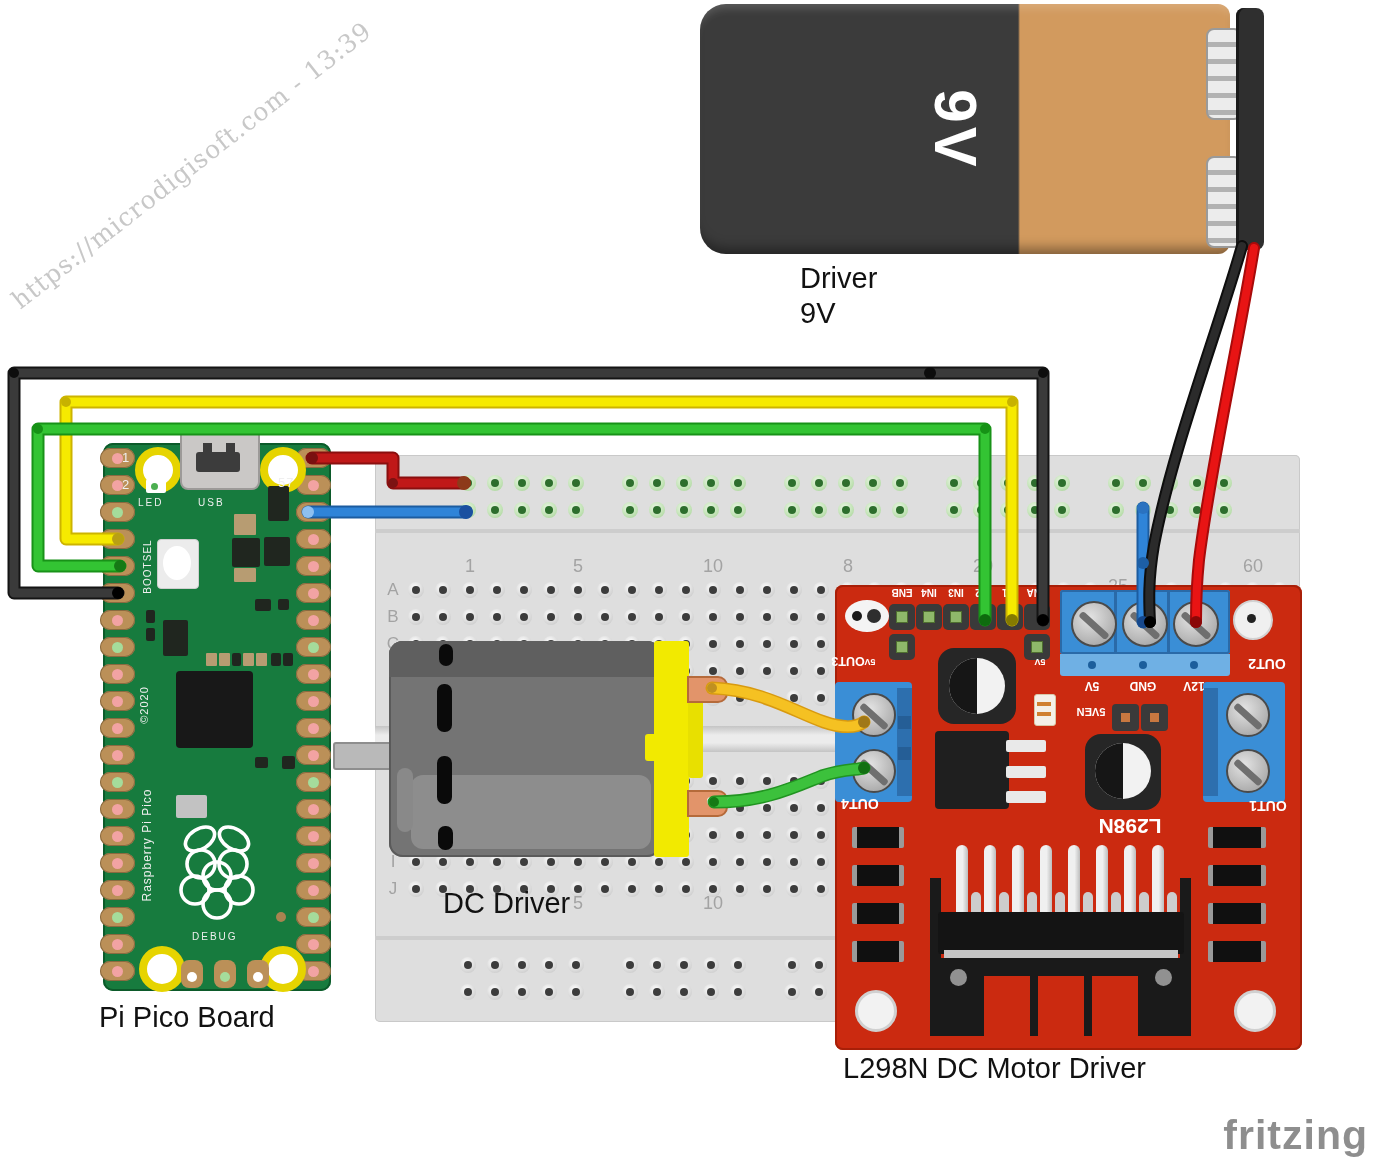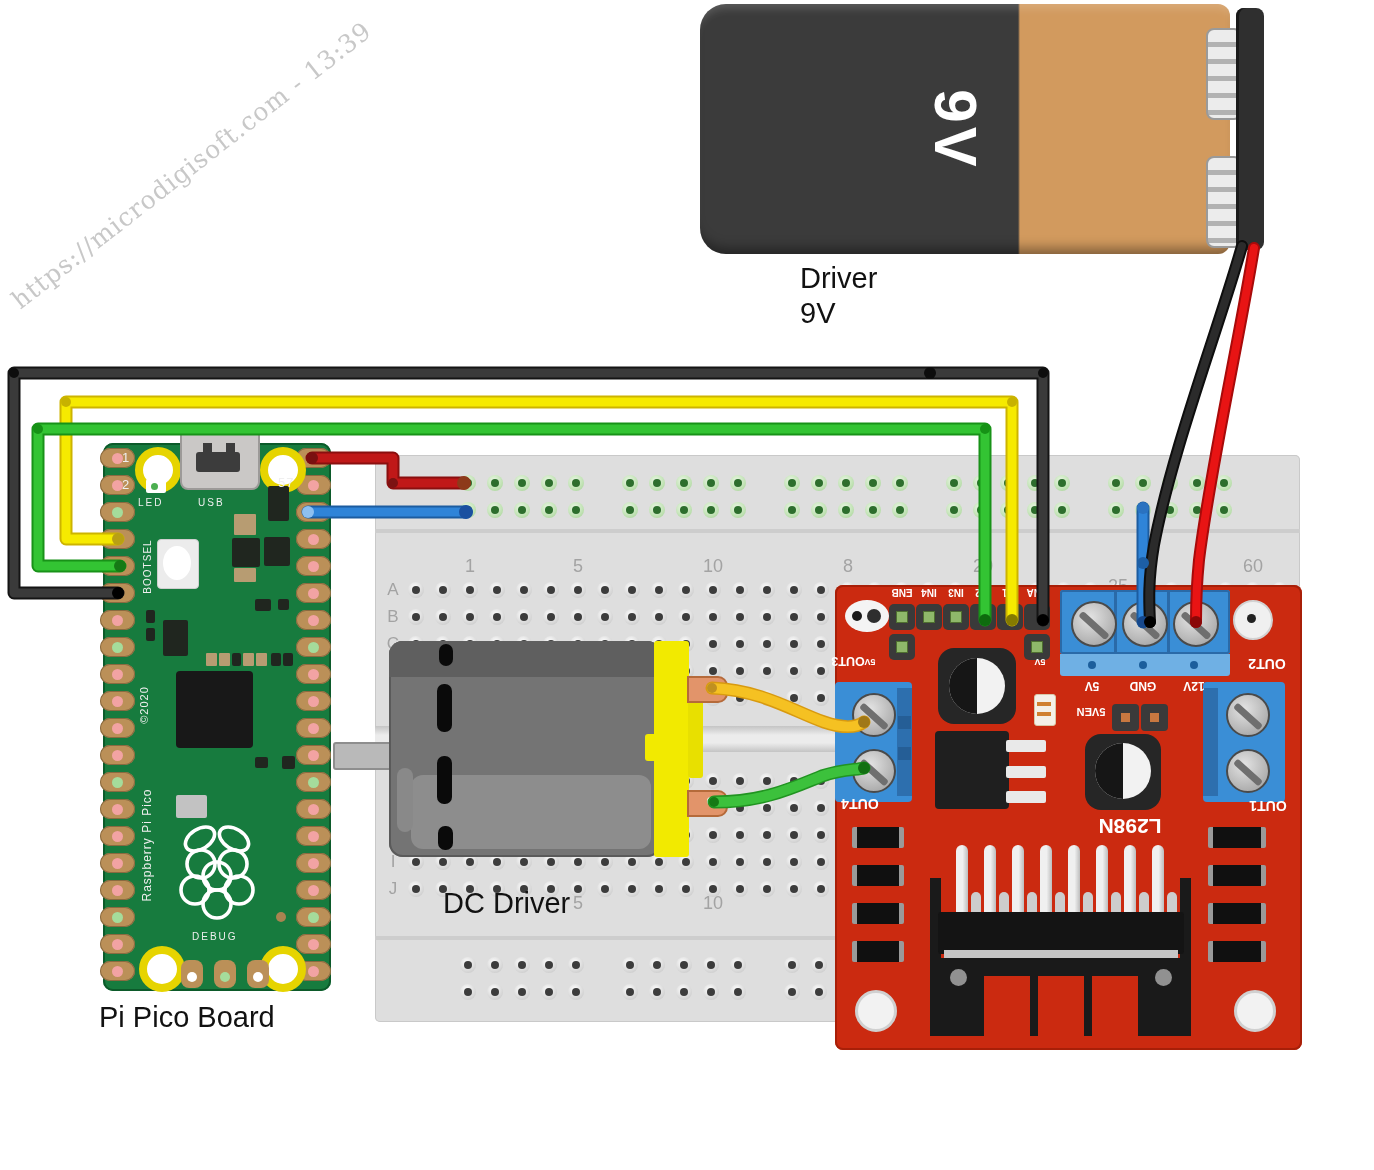--- a/index.html
+++ b/index.html
@@ -816,20 +816,22 @@
                 background:repeating-linear-gradient(180deg,#ececec 0 12px,#b2b2b2 12px 17px)"></div>
     <div class="abs" style="left:1206px;top:156px;width:32px;height:88px;border-radius:8px;border:2px solid #9a9a9a;
                 background:repeating-linear-gradient(180deg,#ececec 0 12px,#b2b2b2 12px 17px)"></div>
     <div class="abs" style="left:1236px;top:8px;width:28px;height:242px;background:#2f2f2f;border-radius:8px;box-shadow:inset 3px 0 0 #1a1a1a"></div>
   </div>
 
   <div class="caption" style="left:800px;top:262px">Driver</div>
   <div class="caption" style="left:800px;top:297px">9V</div>
   <div class="caption" style="left:443px;top:887px">DC Driver</div>
   <div class="caption" style="left:99px;top:1001px">Pi Pico Board</div>
+  <div class="caption" style="left:843px;top:1052px">L298N DC Motor Driver</div>
+  <div class="logo" style="color:#8e8e8e">fritzing</div>
 
 <svg width="1374" height="1170" style="position: absolute; left: 0px; top: 0px; pointer-events: none;">
       <path d="M118 593 L14 593 L14 373 L1043 373 L1043 620" fill="none" stroke="#141414" stroke-width="13" stroke-linecap="round" stroke-linejoin="round"></path>
       <path d="M118 593 L14 593 L14 373 L1043 373 L1043 620" fill="none" stroke="#3a3a3a" stroke-width="9" stroke-linecap="round" stroke-linejoin="round"></path>
       <path d="M118 539 L66 539 L66 402 L1012 402 L1012 620" fill="none" stroke="#cdb400" stroke-width="13" stroke-linecap="round" stroke-linejoin="round"></path>
       <path d="M118 539 L66 539 L66 402 L1012 402 L1012 620" fill="none" stroke="#f6ea00" stroke-width="9" stroke-linecap="round" stroke-linejoin="round"></path>
       <path d="M120 566 L38 566 L38 429 L985 429 L985 620" fill="none" stroke="#189218" stroke-width="13" stroke-linecap="round" stroke-linejoin="round"></path>
       <path d="M120 566 L38 566 L38 429 L985 429 L985 620" fill="none" stroke="#33c433" stroke-width="9" stroke-linecap="round" stroke-linejoin="round"></path>
       <path d="M312 458 L393 458 L393 483 L464 483" fill="none" stroke="#8a0f0f" stroke-width="13" stroke-linecap="round" stroke-linejoin="round"></path>
       <path d="M312 458 L393 458 L393 483 L464 483" fill="none" stroke="#c01818" stroke-width="9" stroke-linecap="round" stroke-linejoin="round"></path>

